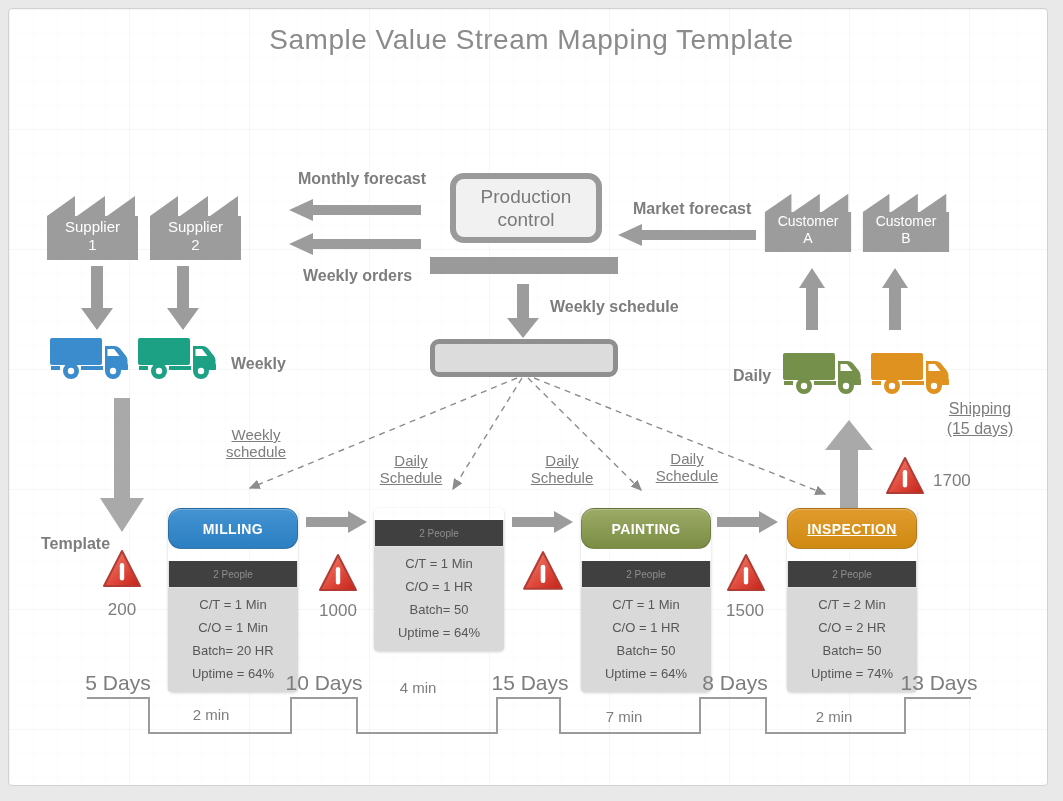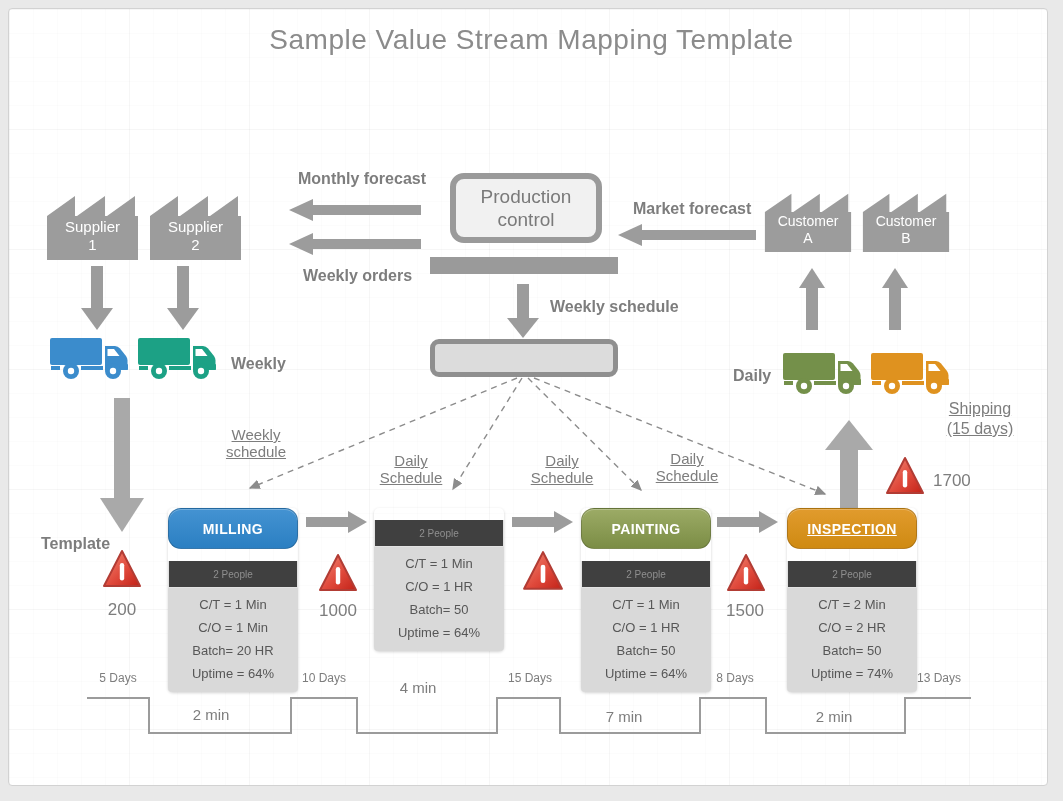--- a/index.html
+++ b/index.html
@@ -45,21 +45,21 @@
   .hdr-milling    { background:linear-gradient(#4493d2,#2b7fc2); }
   .hdr-welding    { background:linear-gradient(#0aa88d,#008f77); }
   .hdr-painting   { background:linear-gradient(#9cab66,#7b8d45); }
   .hdr-inspection { background:linear-gradient(#e19b2d,#cf8a12);text-decoration:underline; }
   .ppeople { height:27px; background:#404040; border:1px solid #e2e2e2; border-top:none;
              display:flex; align-items:center; justify-content:center; color:#8f8f8f; font-size:10px;margin-top:12px; }
   .pstats { background:#d9d9d9; border-radius:0 0 4px 4px; padding:5px 0 7px;
             text-align:center; font-size:13px; color:#575757; }
   .pstats div { line-height:23px; }
 
-  .tl-day { position:absolute; transform:translateX(-50%); font-size:12px; color:#7d7d7d; white-space:nowrap; }
+  .tl-day { position:absolute; transform:translateX(-50%); font-size:21px; color:#7d7d7d; white-space:nowrap; }
   .tl-min { position:absolute; transform:translateX(-50%); font-size:15px; color:#7d7d7d; white-space:nowrap; }
 
   svg { display:block; }
 </style>
 </head>
 <body>
 
 <div class="page">
   <div class="card"></div>
 

